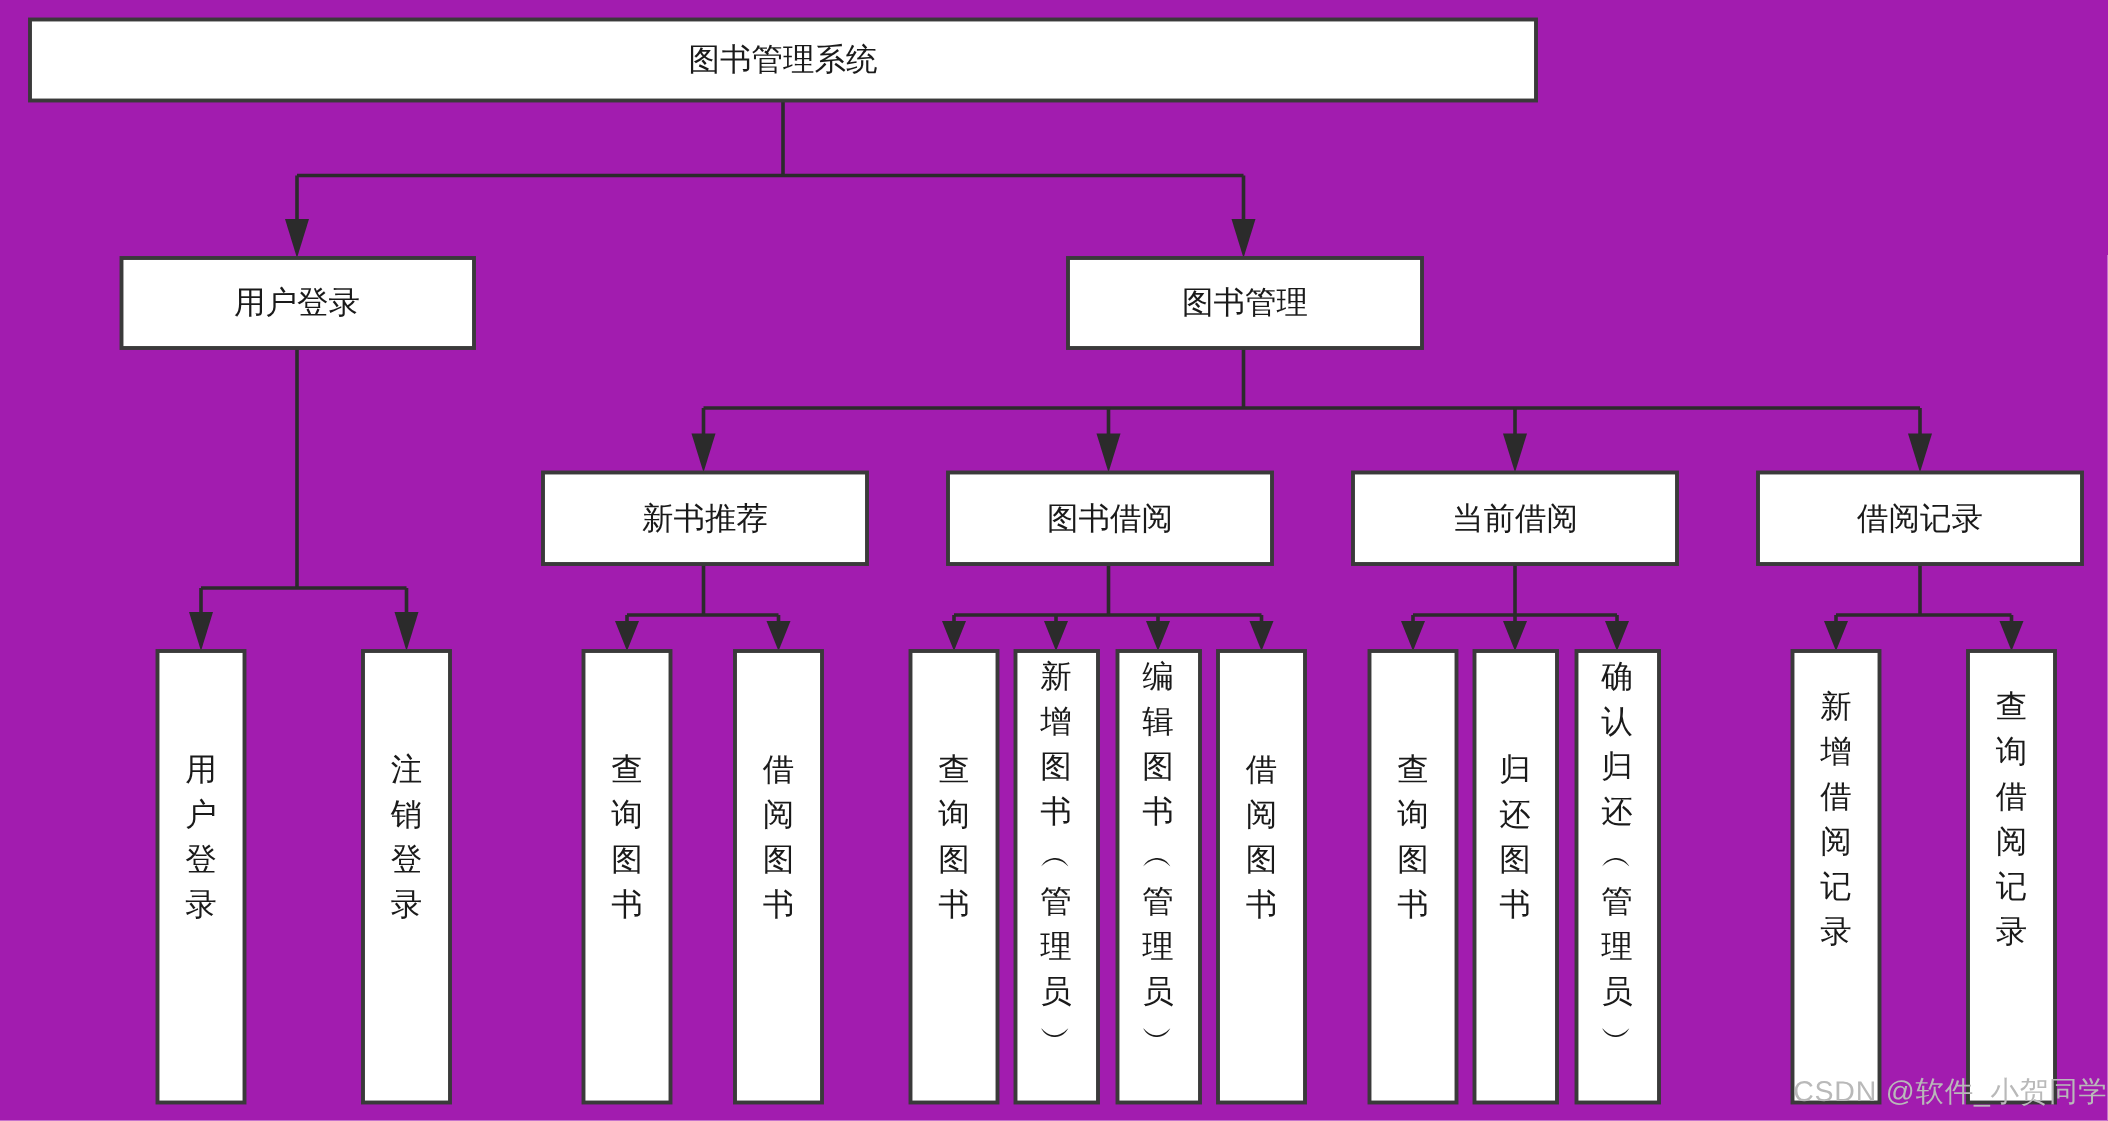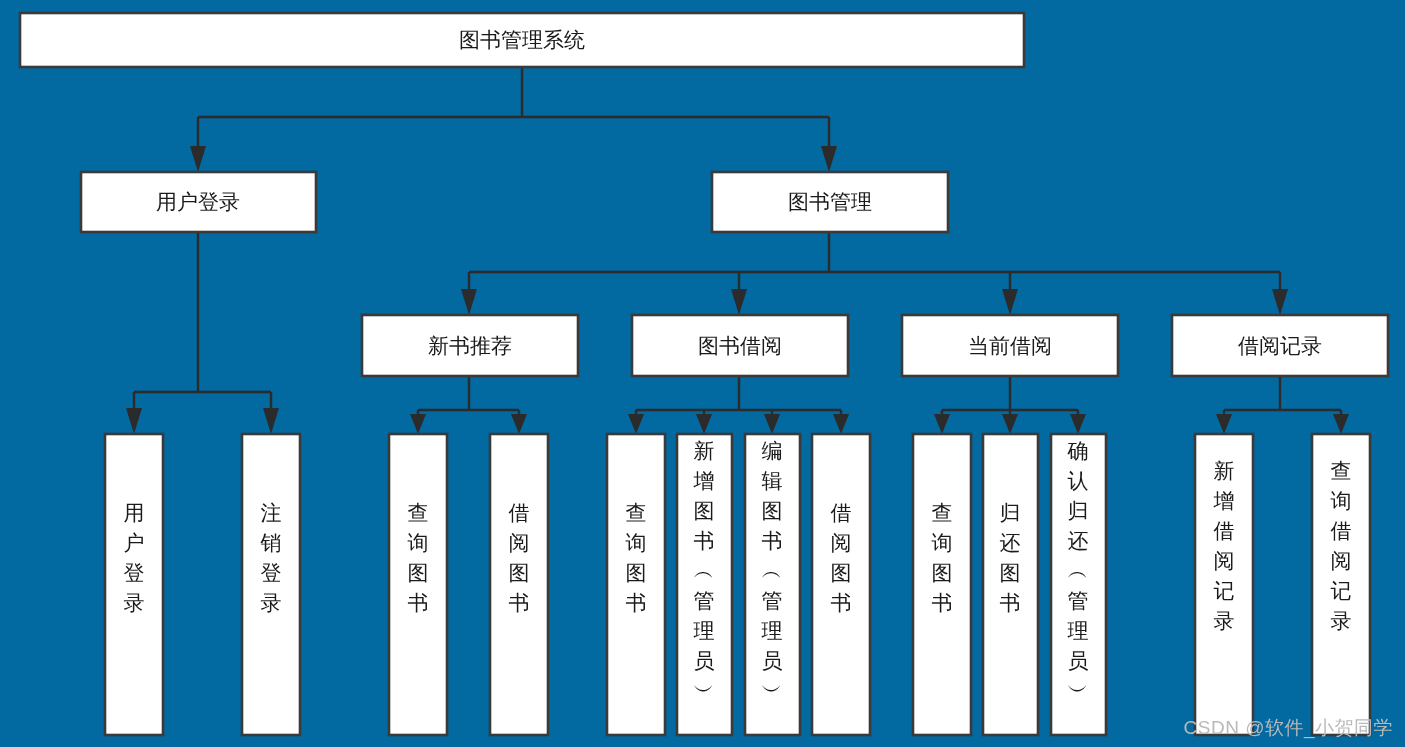--- a/index.html
+++ b/index.html
@@ -11,21 +11,21 @@
     width: 1405px;
     height: 747px;
     overflow: hidden;
     font-family: "Liberation Sans", "DejaVu Sans", sans-serif;
     position: relative;
   }
   #diagram-root {
     position: relative;
     width: 1405px;
     height: 747px;
-    background: #0369a1;
+    background: #a21caf;
   }
   svg#tree-svg {
     position: absolute;
     left: 0;
     top: 0;
     width: 1405px;
     height: 747px;
     display: block;
   }
   .node-box {
@@ -50,21 +50,21 @@
     stroke: #2b2b2b;
     stroke-width: 2.4;
     fill: none;
   }
   .arrow-head {
     fill: #2b2b2b;
     stroke: none;
   }
   .watermark-text {
     position: absolute;
-    right: 12px;
+    right: 0;
     bottom: 6px;
     font-family: "Liberation Sans", "DejaVu Sans", sans-serif;
     font-size: 19px;
     color: #b9b9b9;
     white-space: nowrap;
     letter-spacing: 0.5px;
     user-select: none;
   }
 </style>
 </head>

